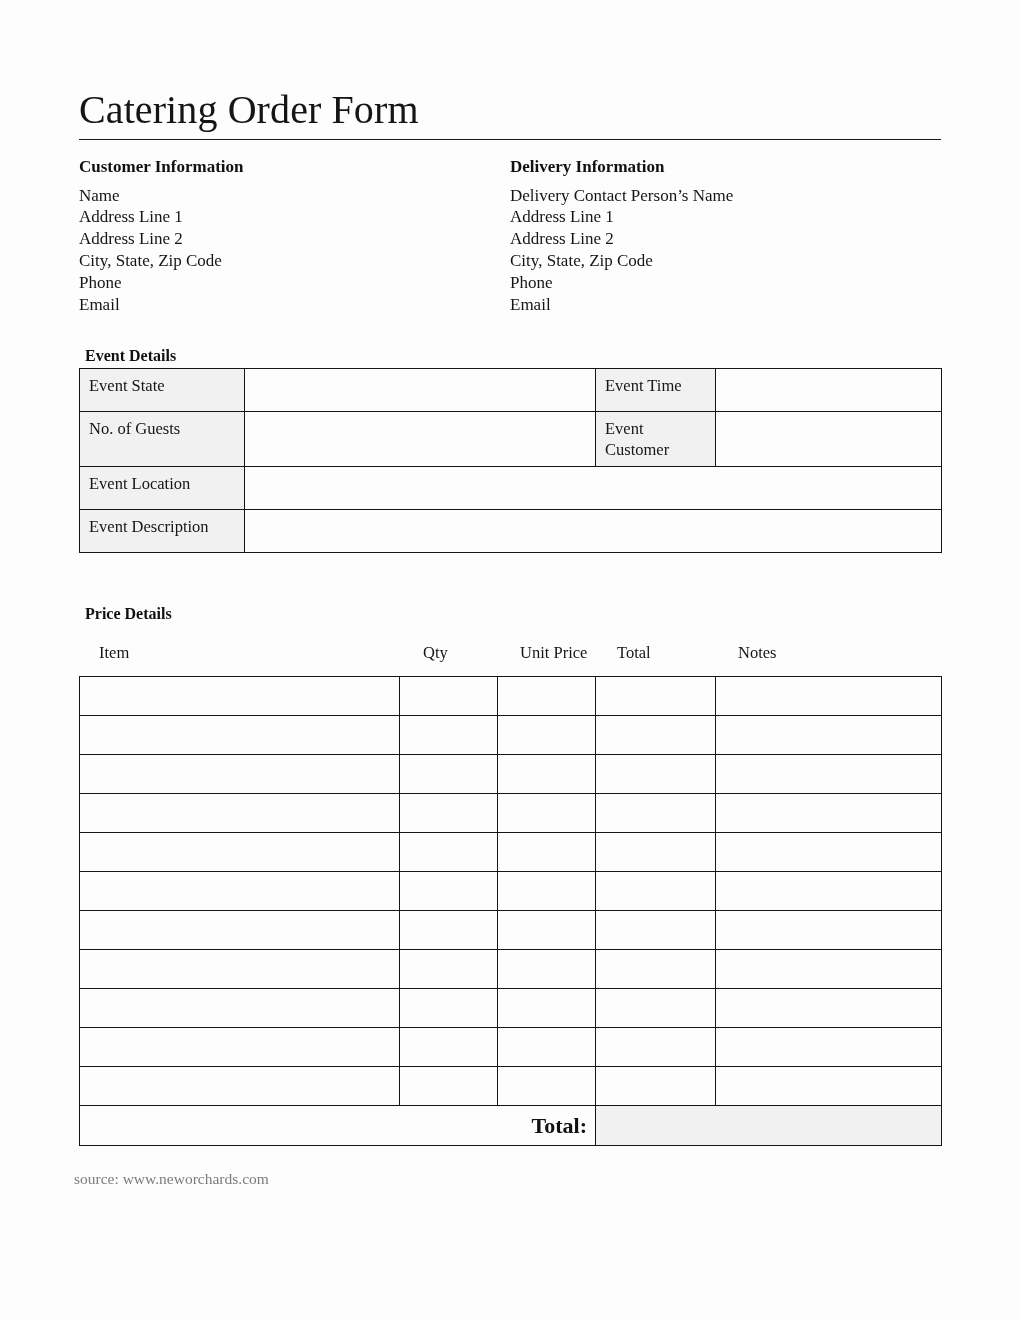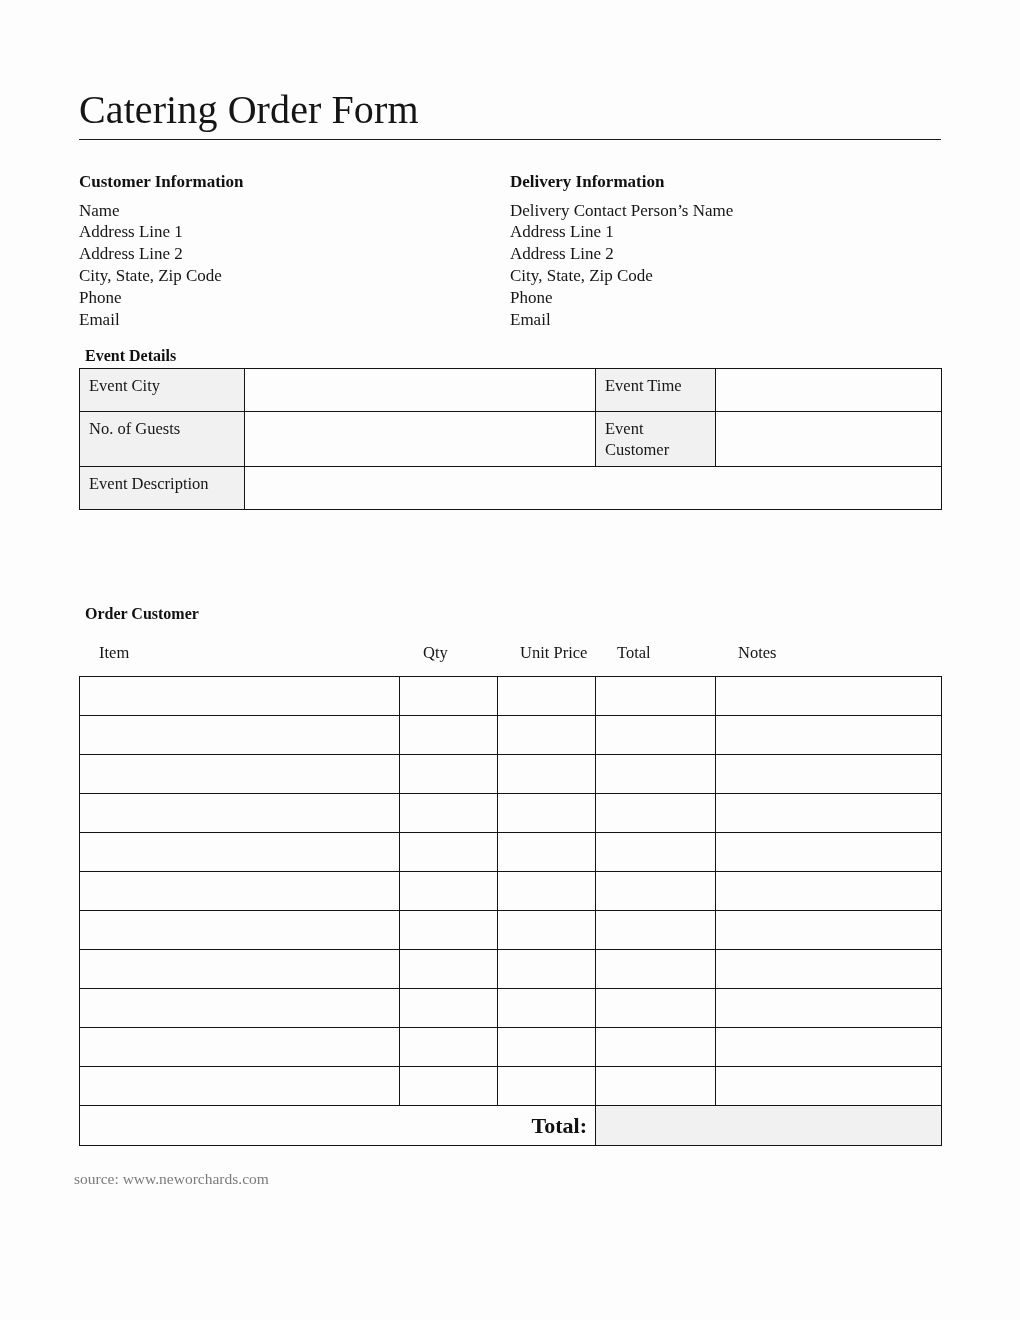--- a/index.html
+++ b/index.html
@@ -40,21 +40,21 @@
   .title-rule {
     margin-top: 6px;
     border-bottom: 1.6px solid #1a1a1a;
     width: 862px;
   }
 
   
   .info-row {
     position: absolute;
     left: 79px;
-    top: 170px;
+    top: 155px;
     width: 862px;
     display: flex;
   }
   .info-col {
     width: 431px;
     box-sizing: border-box;
   }
   .section-heading {
     font-size: 17px;
     font-weight: bold;
@@ -223,39 +223,43 @@
 
   <table class="event-table">
     <colgroup>
       <col class="ev-c1">
         <col class="ev-c2">
         <col class="ev-c3">
         <col class="ev-c4">
     </colgroup>
     <tbody>
       <tr class="evt-r1">
-        <td class="lbl">Event City</td>
+        <td class="lbl">Event State</td>
         <td class="val"></td>
         <td class="lbl">Event Time</td>
         <td class="val"></td>
       </tr>
       <tr class="evt-r2">
         <td class="lbl">No. of Guests</td>
         <td class="val"></td>
         <td class="lbl">Event Customer</td>
         <td class="val"></td>
       </tr>
+      <tr class="evt-r3">
+        <td class="lbl">Event Location</td>
+        <td class="val" colspan="3"></td>
+      </tr>
       <tr class="evt-r4">
         <td class="lbl">Event Description</td>
         <td class="val" colspan="3"></td>
       </tr>
     </tbody>
   </table>
 
-  <div class="order-heading">Order Customer</div>
+  <div class="order-heading">Price Details</div>
 
   <div class="order-colheads">
     <span class="ch-item">Item</span>
     <span class="ch-qty">Qty</span>
     <span class="ch-unit">Unit Price</span>
     <span class="ch-total">Total</span>
     <span class="ch-notes">Notes</span>
   </div>
 
   <table class="order-table">

